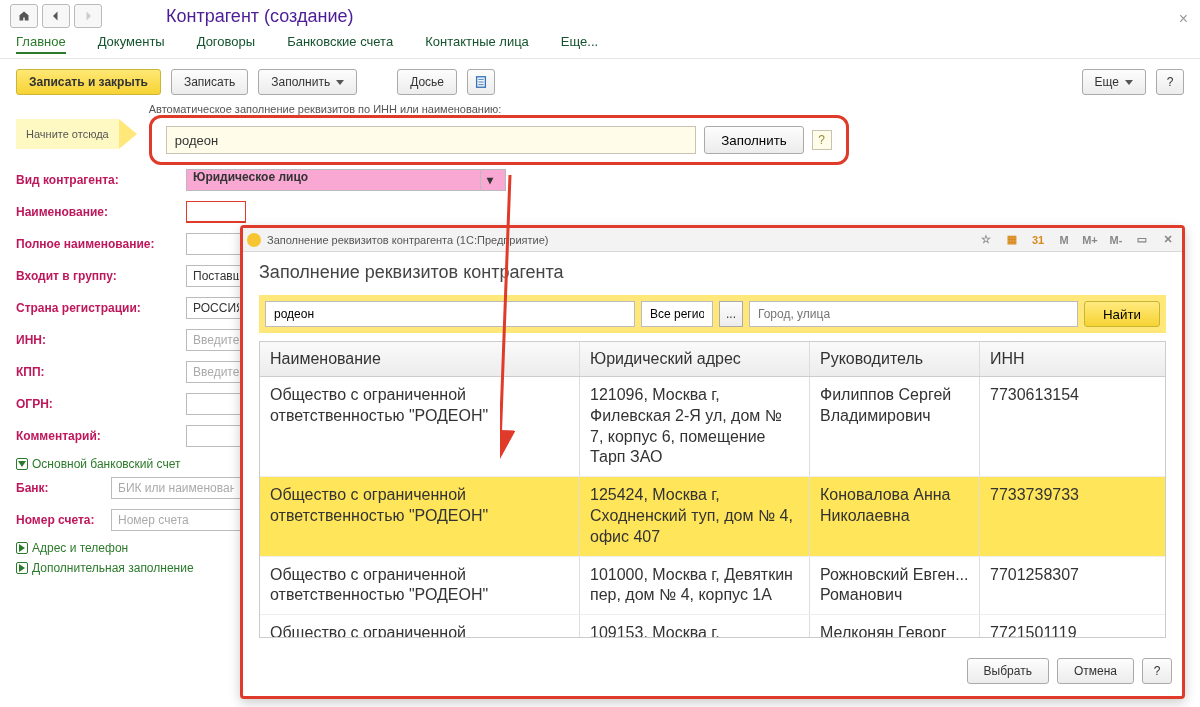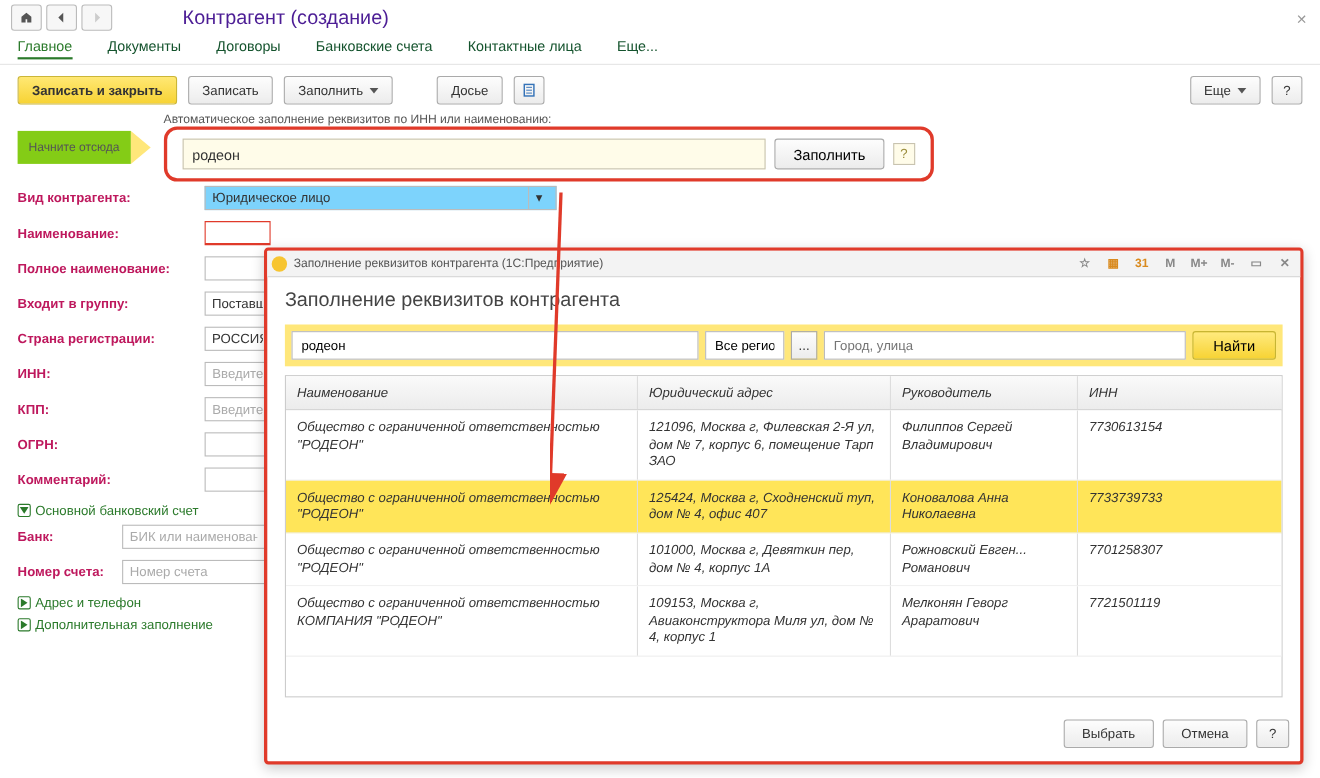--- a/index.html
+++ b/index.html
@@ -19,35 +19,35 @@
 
   .toolbar { display: flex; align-items: center; gap: 10px; padding: 4px 16px 8px; }
   .btn { height: 26px; border: 1px solid #aaa; border-radius: 3px; background: linear-gradient(#fdfdfd,#ececec); padding: 0 12px; display: flex; align-items: center; gap: 6px; cursor: pointer; font-size: 12px; color: #333; }
   .btn.yellow { background: linear-gradient(#ffe874,#f7d334); border-color: #cbb637; font-weight: bold; }
   .btn .caret { width:0;height:0;border-left:4px solid transparent;border-right:4px solid transparent;border-top:5px solid #555; }
   .btn.icon-only { padding: 0; width: 28px; justify-content: center; }
   .btn.icon-only svg { width: 14px; height: 14px; }
   .spacer { flex: 1; }
 
   .start-hint { position: relative; display: flex; margin: 0 16px 6px; height: 60px; align-items: flex-start; }
-  .arrow-label { background: #84cc16; color: #555; font-size: 11px; padding: 0 10px; position: relative; height: 30px; display: flex; align-items: center; margin-top: 16px; }
+  .arrow-label { background: #fef9c3; color: #555; font-size: 11px; padding: 0 10px; position: relative; height: 30px; display: flex; align-items: center; margin-top: 16px; }
   .arrow-label::after { content:""; position:absolute; right:-18px; top:0; width:0;height:0;border-top:15px solid transparent;border-bottom:15px solid transparent;border-left:18px solid #ffe77a; }
   .inn-area { margin-left: 30px; flex:1; }
   .inn-title { font-size: 11px; color: #555; margin-bottom: 0; }
   .inn-row { display:flex; align-items:center; gap:8px; border: 3px solid #e03a2a; border-radius: 12px; padding: 8px 14px; width: 700px; }
   .inn-input { flex:1; height: 28px; border: 1px solid #c8c3b0; background: #fffce9; padding: 0 8px; font-size: 13px; color: #333; }
   .fill-btn { height: 28px; padding: 0 16px; border: 1px solid #aaa; border-radius: 3px; background: linear-gradient(#fdfdfd,#ececec); cursor: pointer; }
   .small-help { width: 20px; height: 20px; border:1px solid #c8c3b0; background:#fffce9; color:#9a8c3a; display:flex;align-items:center;justify-content:center; cursor:pointer; }
 
   .form { padding: 0 16px; }
   .row { display:flex; align-items:center; margin-bottom: 10px; }
   .row .lbl { width: 170px; color: #be185d; font-size: 12px; font-weight: bold; }
   .row input, .row .select { height: 22px; border: 1px solid #bbb; padding: 0 6px; font-size: 12px; color:#333; }
   .row input::placeholder { color:#aaa; }
-  .select { display:flex; align-items:center; justify-content:space-between; width: 320px; background:#7dd3fc; padding-right:0; }
+  .select { display:flex; justify-content:space-between; width: 320px; background:#f9a8d4; padding-right:0;font-weight:bold; }
   .select .caret { padding: 0 6px; border-left:1px solid #bbb; height:100%; display:flex;align-items:center; }
   .w320 { width: 320px; }
   .name-input { width: 60px; border:1px solid #e03a2a !important; border-bottom:2px solid #e03a2a !important; }
 
   .section { color: #2b7a2b; font-size: 12px; display:flex; align-items:center; gap:4px; margin: 6px 0; cursor:pointer; }
   .section .chev { width:12px;height:12px;border:1px solid #2b7a2b;border-radius:2px;display:flex;align-items:center;justify-content:center; }
   .section .chev svg { width:8px;height:8px;fill:#2b7a2b; }
   .section.down .chev svg { transform: rotate(0deg); }
   .bank-row .lbl { width: 95px; }
 
@@ -63,21 +63,21 @@
   .search-row { display:flex; gap:6px; align-items:center; background:#ffe77a; padding:6px; margin-bottom:8px; }
   .search-row input { height:26px; border:1px solid #bbb; padding:0 8px; font-size:12px; background:#fff; }
   .search-row .q { flex:0 0 370px; }
   .search-row .region { width:72px; }
   .search-row .more { width:24px; border:1px solid #aaa; height:26px; background:linear-gradient(#fdfdfd,#ececec); display:flex;align-items:center;justify-content:center;cursor:pointer; }
   .search-row .city { flex:1; }
   .search-row .find { height:26px; padding:0 18px; border:1px solid #c7b533; background:linear-gradient(#ffea7e,#f7d334); border-radius:3px; cursor:pointer; }
 
   .grid { border:1px solid #ccc; }
   .grid-head { display:flex; background:linear-gradient(#fafafa,#ececec); border-bottom:1px solid #ccc; }
-  .grid-head div, .grid-row div { padding:8px 10px; font-size:12px;font-style:italic; }
+  .grid-head div, .grid-row div { padding:8px 10px; font-size:16px; }
   .c-name { flex: 0 0 320px; border-right:1px solid #ddd; }
   .c-addr { flex: 0 0 230px; border-right:1px solid #ddd; }
   .c-head { flex: 0 0 170px; border-right:1px solid #ddd; }
   .c-inn { flex: 1; }
   .grid-body { height: 260px; overflow:auto; }
   .grid-row { display:flex; border-bottom:1px solid #eee; background:#fff; cursor:pointer; }
   .grid-row.sel { background:#ffe559; }
   .grid-row div { color:#333; line-height: 1.3; }
 
   .modal-foot { display:flex; justify-content:flex-end; gap:8px; padding: 10px 10px 12px; }

